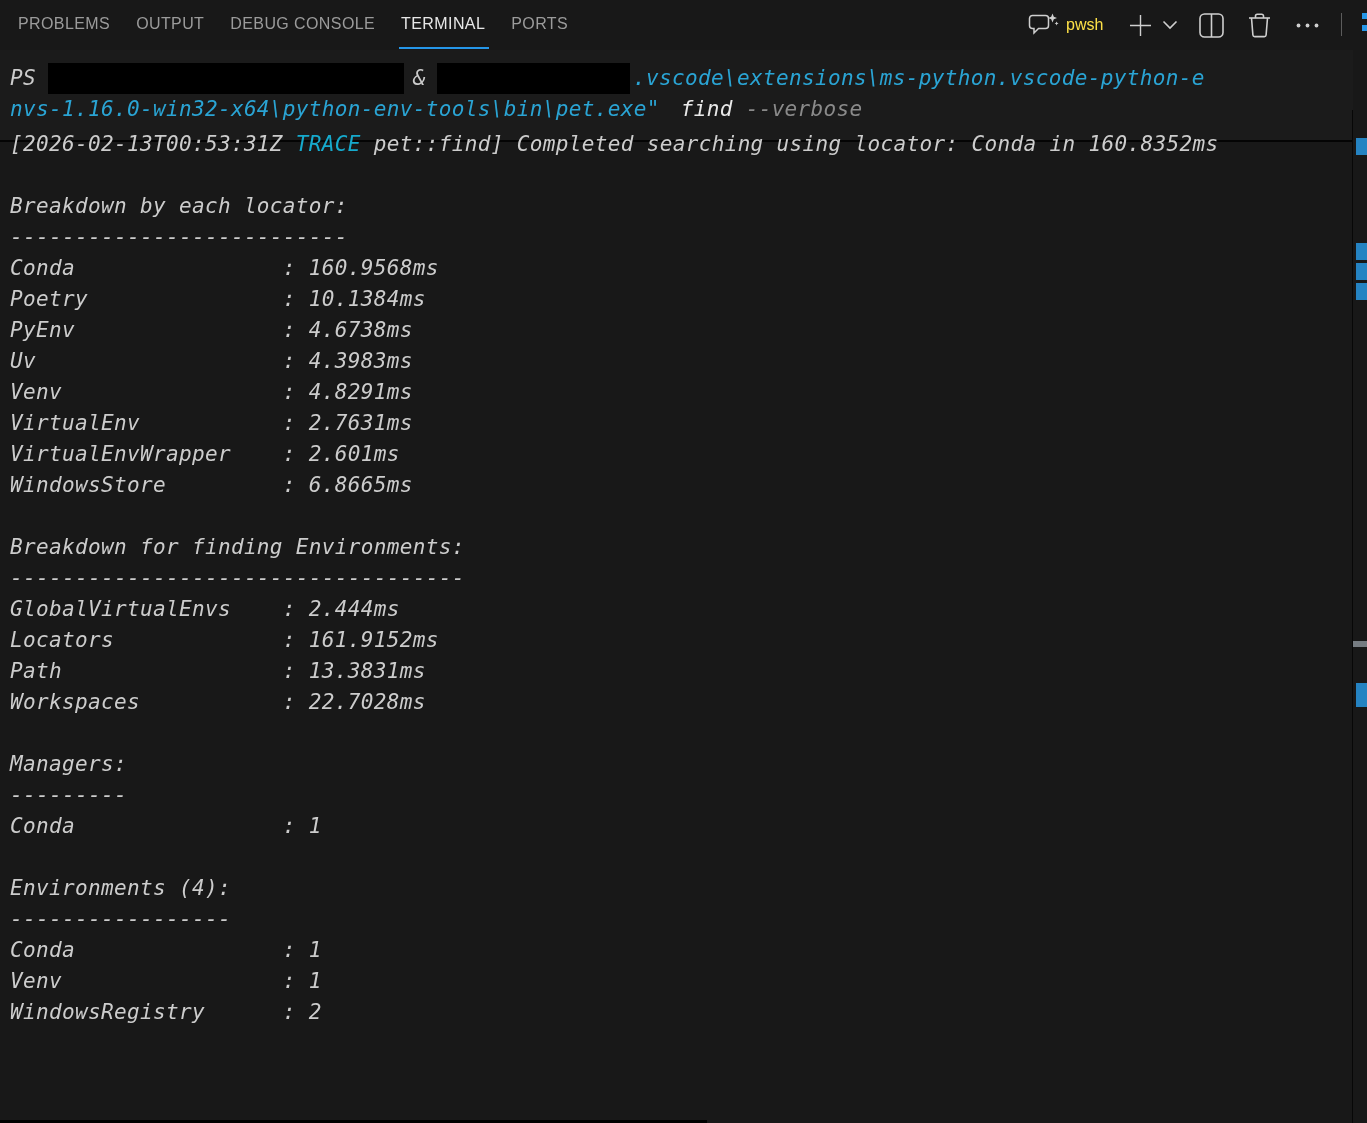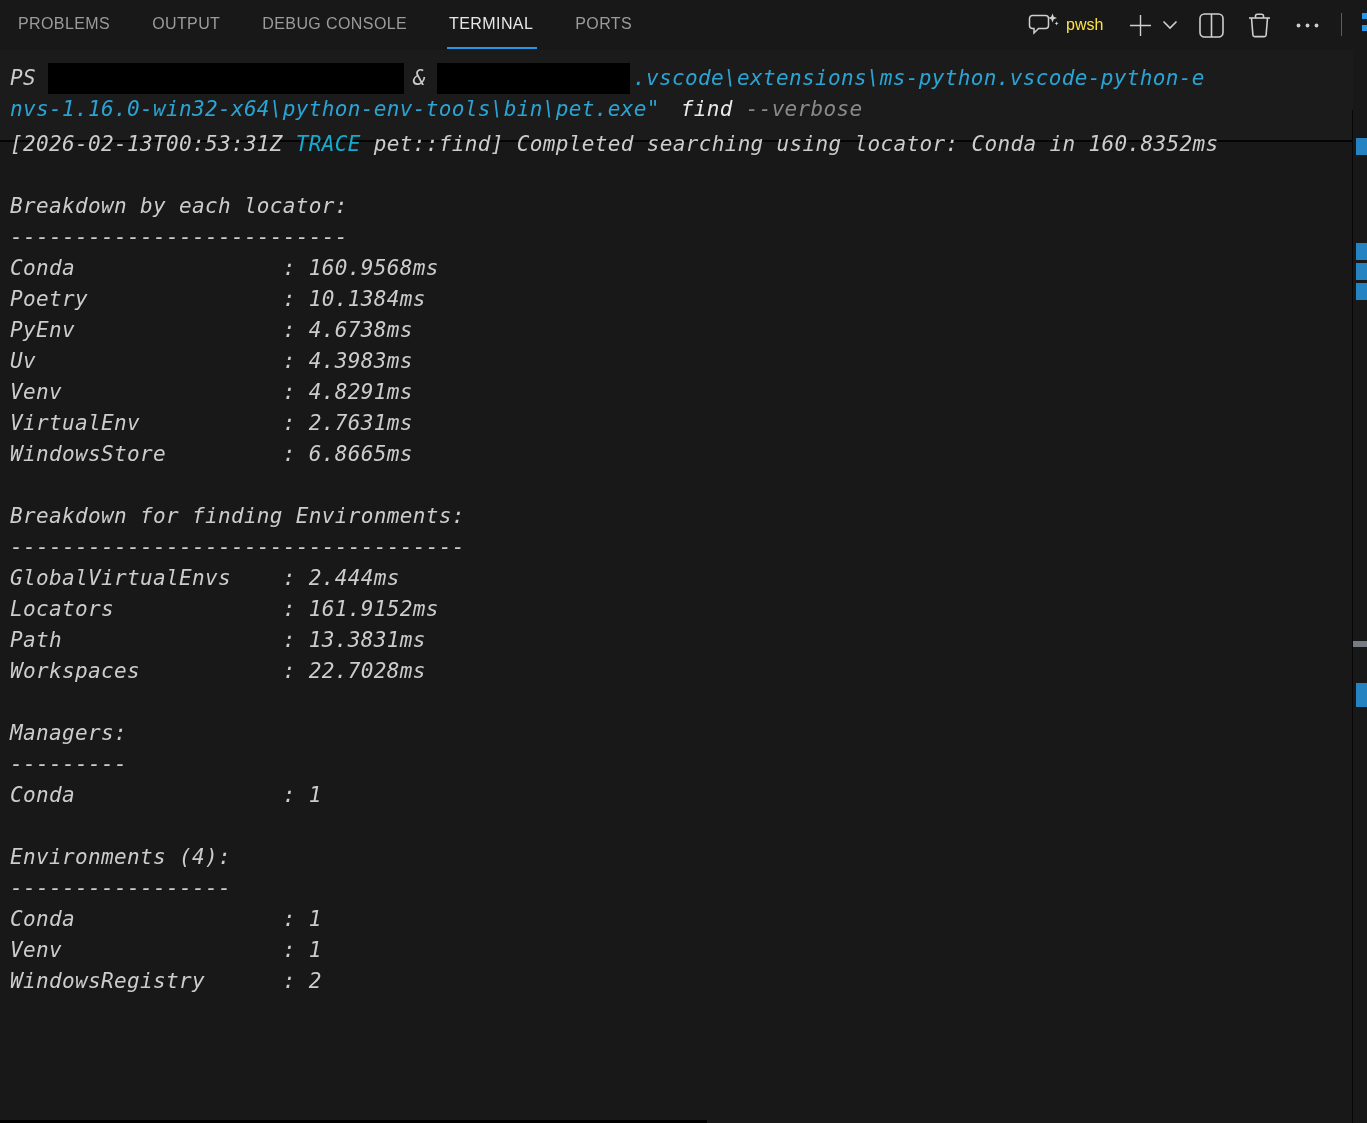--- a/index.html
+++ b/index.html
@@ -3,21 +3,21 @@
 <meta charset="utf-8">
 <style>
   html,body{margin:0;padding:0;}
   body{
     width:1367px;height:1123px;position:relative;overflow:hidden;
     background:#181818;font-family:"Liberation Sans",sans-serif;
     -webkit-font-smoothing:antialiased;
   }
   
   .tabbar{position:absolute;top:0;left:0;right:0;height:50px;}
-  .tabs{position:absolute;left:18px;top:0;height:50px;display:flex;gap:42px;align-items:center;}
+  .tabs{position:absolute;left:18px;top:0;height:50px;display:flex;gap:26px;align-items:center;}
   .tab{font-size:16px;letter-spacing:.4px;color:#9b9b9b;position:relative;padding:6px 0 9px;cursor:pointer;}
   .tab.active{color:#e7e7e7;}
   .tab.active::after{content:"";position:absolute;left:-2px;right:-4px;bottom:-7px;height:2px;background:var(--accent,#2596e8);}
   .tbi{position:absolute;top:0;height:50px;display:flex;align-items:center;color:#cfcfcf;}
   .tbi svg{stroke:#cfcfcf;fill:none;stroke-width:1.5;}
   .shell-label{font-size:16px;color:#fde047;}
   .vdivider{position:absolute;left:1341px;top:13px;width:1px;height:23px;background:#5c5c5c;}
   .clipped-blue{position:absolute;right:0;top:13px;width:5px;}
   .clipped-blue i{display:block;width:5px;height:6px;background:var(--accent,#2596e8);margin-bottom:6px;}
   
@@ -116,20 +116,21 @@
       <div class="ln"><span>[2026-02-13T00:53:31Z </span><span class="cyan2">TRACE</span><span> pet::find] Completed searching using locator: Conda in 160.8352ms</span></div>
       <div class="ln"><span> </span></div>
       <div class="ln"><span>Breakdown by each locator:</span></div>
       <div class="ln"><span>--------------------------</span></div>
       <div class="ln"><span>Conda                : 160.9568ms</span></div>
       <div class="ln"><span>Poetry               : 10.1384ms</span></div>
       <div class="ln"><span>PyEnv                : 4.6738ms</span></div>
       <div class="ln"><span>Uv                   : 4.3983ms</span></div>
       <div class="ln"><span>Venv                 : 4.8291ms</span></div>
       <div class="ln"><span>VirtualEnv           : 2.7631ms</span></div>
+      <div class="ln"><span>VirtualEnvWrapper    : 2.601ms</span></div>
       <div class="ln"><span>WindowsStore         : 6.8665ms</span></div>
       <div class="ln"><span> </span></div>
       <div class="ln"><span>Breakdown for finding Environments:</span></div>
       <div class="ln"><span>-----------------------------------</span></div>
       <div class="ln"><span>GlobalVirtualEnvs    : 2.444ms</span></div>
       <div class="ln"><span>Locators             : 161.9152ms</span></div>
       <div class="ln"><span>Path                 : 13.3831ms</span></div>
       <div class="ln"><span>Workspaces           : 22.7028ms</span></div>
       <div class="ln"><span> </span></div>
       <div class="ln"><span>Managers:</span></div>

